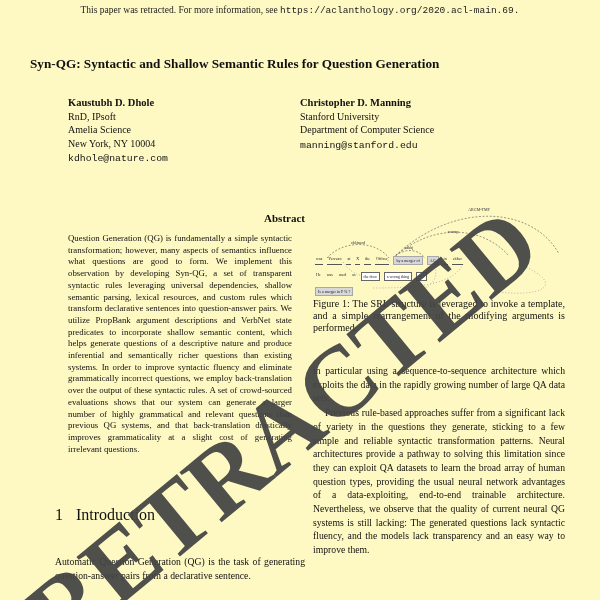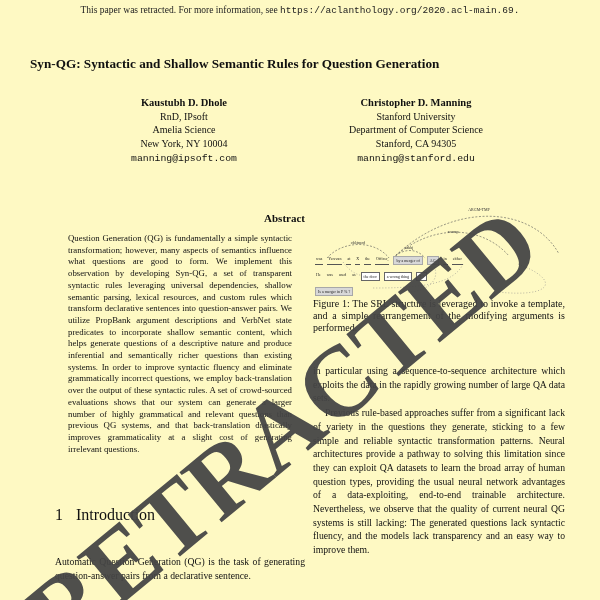--- a/index.html
+++ b/index.html
@@ -5,21 +5,21 @@
   html,body{margin:0;padding:0;background:#fff;}
   .page{position:relative;width:600px;height:600px;background:#fef9c3;overflow:hidden;
         font-family:"Liberation Serif",serif;color:#111;}
   
   .notice{position:absolute;top:5px;left:0;width:600px;text-align:center;font-size:9.5px;color:#222;}
   .mono{font-family:"Liberation Mono",monospace;}
   
   .title{position:absolute;top:56px;left:30px;width:540px;text-align:left;
          font-size:13.2px;font-weight:bold;}
   .authors{position:absolute;top:96px;left:68px;width:464px;display:flex;}
-  .author{width:232px;text-align:center;font-size:10px;line-height:13.6px;}
+  .author{width:232px;text-align:left;font-size:10px;line-height:13.6px;}
   .author .name{font-weight:bold;font-size:10.5px;}
   .author .email{font-family:"Liberation Mono",monospace;font-size:9.8px;margin-top:2px;}
   
   .colL{position:absolute;left:55px;width:250px;}
   .colR{position:absolute;left:313px;width:252px;}
   .abs-head{top:212px;text-align:right;font-size:11px;font-weight:bold;}
   .abs-body{top:233px;padding:0 13px;box-sizing:border-box;font-size:8.8px;line-height:11.7px;
             text-align:justify;}
   .sec-head{top:506px;font-size:16px;font-weight:normal;}
   .sec-head .num{display:inline-block;margin-right:13px;}
@@ -62,27 +62,26 @@
   </div>
 
   <div class="title">Syn-QG: Syntactic and Shallow Semantic Rules for Question Generation</div>
 
   <div class="authors">
     <div class="author">
       <div class="name">Kaustubh D. Dhole</div>
       <div>RnD, IPsoft</div>
       <div>Amelia Science</div>
       <div>New York, NY 10004</div>
-      <div class="email">manning@ipsoft.com</div>
+      <div class="email">kdhole@nature.com</div>
     </div>
     <div class="author">
       <div class="name">Christopher D. Manning</div>
       <div>Stanford University</div>
       <div>Department of Computer Science</div>
-      <div>Stanford, CA 94305</div>
       <div class="email">manning@stanford.edu</div>
     </div>
   </div>
 
   <div class="colL abs-head">Abstract</div>
   <div class="colL abs-body">Question Generation (QG) is fundamentally a simple syntactic transformation; however, many aspects of semantics influence what questions are good to form. We implement this observation by developing Syn-QG, a set of transparent syntactic rules leveraging universal dependencies, shallow semantic parsing, lexical resources, and custom rules which transform declarative sentences into question-answer pairs. We utilize PropBank argument descriptions and VerbNet state predicates to incorporate shallow semantic content, which helps generate questions of a descriptive nature and produce inferential and semantically richer questions than existing systems. In order to improve syntactic fluency and eliminate grammatically incorrect questions, we employ back-translation over the output of these syntactic rules. A set of crowd-sourced evaluations shows that our system can generate a larger number of highly grammatical and relevant questions than previous QG systems, and that back-translation drastically improves grammaticality at a slight cost of generating irrelevant questions.</div>
 
   <div class="colL sec-head">
     <span class="num">1</span><span>Introduction</span>
   </div>

